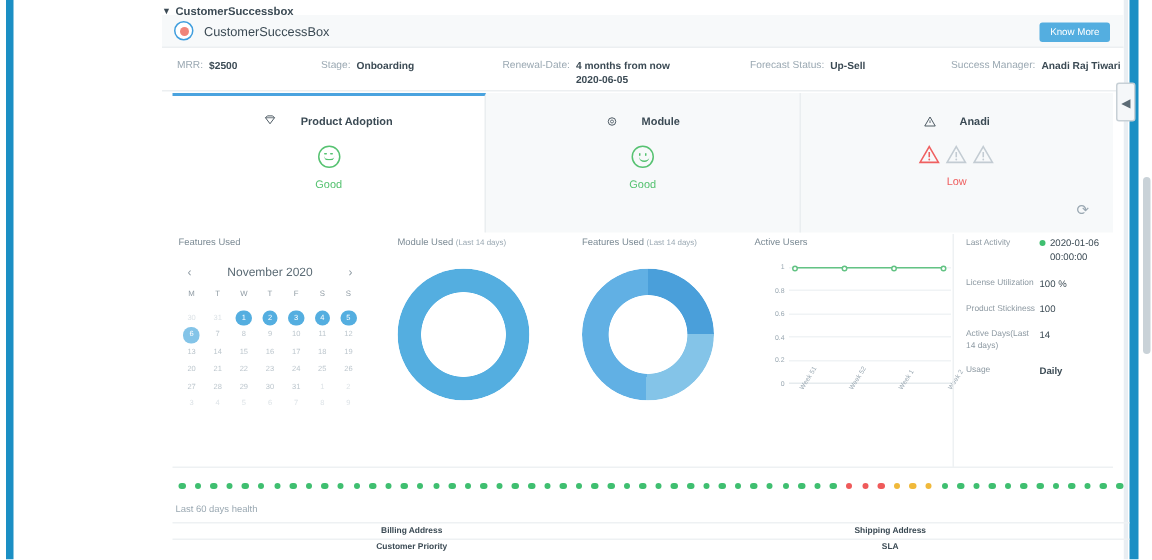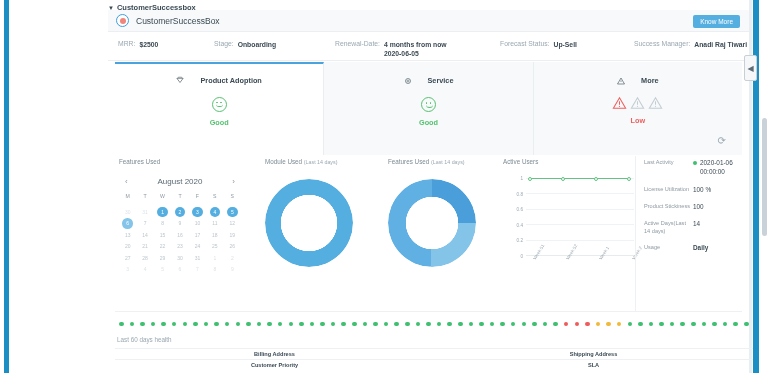--- a/index.html
+++ b/index.html
@@ -113,21 +113,21 @@
     position:relative;
   }
   .face .eye { position:absolute; width:1.6px; height:1.6px; border-radius:50%; background:currentColor; top:4.3px; }
   .face .eye.l { left:3.6px; } .face .eye.r { right:3.6px; }
   .face .mouth {
     position:absolute; left:3.8px; bottom:3.4px; width:6.8px; height:3.2px;
     border-bottom:1.2px solid currentColor; border-radius:0 0 7px 7px;
   }
   .face.flat .mouth { border-bottom:1.2px solid currentColor; height:0; border-radius:0; bottom:4.6px; }
   .face.none .eye { background:currentColor; }
-  .tab-status { margin-top:6px; font-size:7.3px;font-weight:bold; }
+  .tab-status { margin-top:6px; font-size:7.3px; }
   .c-green { color:#56c271; } .c-orange { color:#f0b357; } .c-grey { color:#aab5bd; } .c-red { color:#ef6060; }
   .risk-tris { display:flex; gap:3px; margin-top:11px; }
   .refresh-icon {
     position:absolute; right:16px; bottom:9px;
     font-size:10px; color:#9aa8b2;
   }
 
   
   .charts {
     position:absolute; left:7px; top:156px; width:627px; height:156px;
@@ -309,38 +309,38 @@
         <div class="tab-status c-green">Good</div>
       </div>
 
 
       <div class="tab">
         <div class="tab-head">
           <svg class="tab-icon" viewBox="0 0 16 16">
             <circle cx="8" cy="8" r="5" fill="none" stroke="#3b4a54" stroke-width="1.2"></circle>
             <circle cx="8" cy="8" r="2" fill="none" stroke="#3b4a54" stroke-width="1"></circle>
           </svg>
-          <span>Service</span>
+          <span>Module</span>
         </div>
         <div class="face c-green">
           <i class="eye l"></i>
             <i class="eye r"></i>
             <i class="mouth"></i>
         </div>
         <div class="tab-status c-green">Good</div>
       </div>
 
 
       <div class="tab">
         <div class="tab-head">
           <svg class="tab-icon" viewBox="0 0 16 16">
             <path d="M8 2 L15 14 H1 Z" fill="none" stroke="#3b4a54" stroke-width="1.2"></path>
             <path d="M8 6.5 V10" stroke="#3b4a54" stroke-width="1.1"></path>
           </svg>
-          <span>More</span>
+          <span>Anadi</span>
         </div>
         <div class="risk-tris">
           <svg width="15" height="14" viewBox="0 0 16 16">
             <path d="M8 2 L15 14 H1 Z" fill="none" stroke="#ef6060" stroke-width="1.2"></path>
             <path d="M8 6 V10" stroke="#ef6060" stroke-width="1.2"></path>
             <circle cx="8" cy="11.8" r="0.7" fill="#ef6060"></circle>
           </svg>
           <svg width="15" height="14" viewBox="0 0 16 16">
             <path d="M8 2 L15 14 H1 Z" fill="none" stroke="#c3ccd3" stroke-width="1.2"></path>
             <path d="M8 6 V10" stroke="#c3ccd3" stroke-width="1.2"></path>
@@ -357,21 +357,21 @@
       </div>
 
     </div>
 
     <div class="charts">
 
       <div class="cal">
         <div class="chart-label">Features Used</div>
         <div class="cal-head">
           <span class="cal-arrow">‹</span>
-          <span class="cal-month">August 2020</span>
+          <span class="cal-month">November 2020</span>
           <span class="cal-arrow">›</span>
         </div>
         <div class="cal-grid">
           <div class="cal-dow">M</div>
           <div class="cal-dow">T</div>
           <div class="cal-dow">W</div>
           <div class="cal-dow">T</div>
           <div class="cal-dow">F</div>
           <div class="cal-dow">S</div>
           <div class="cal-dow">S</div>

